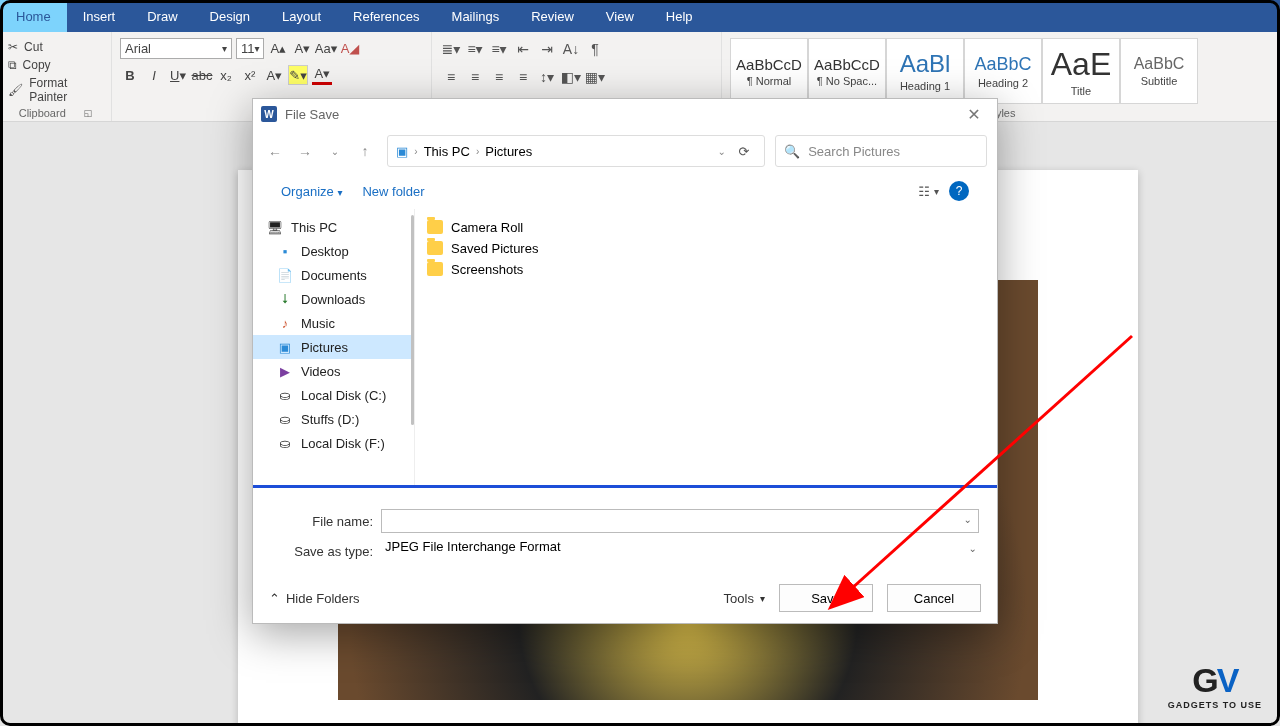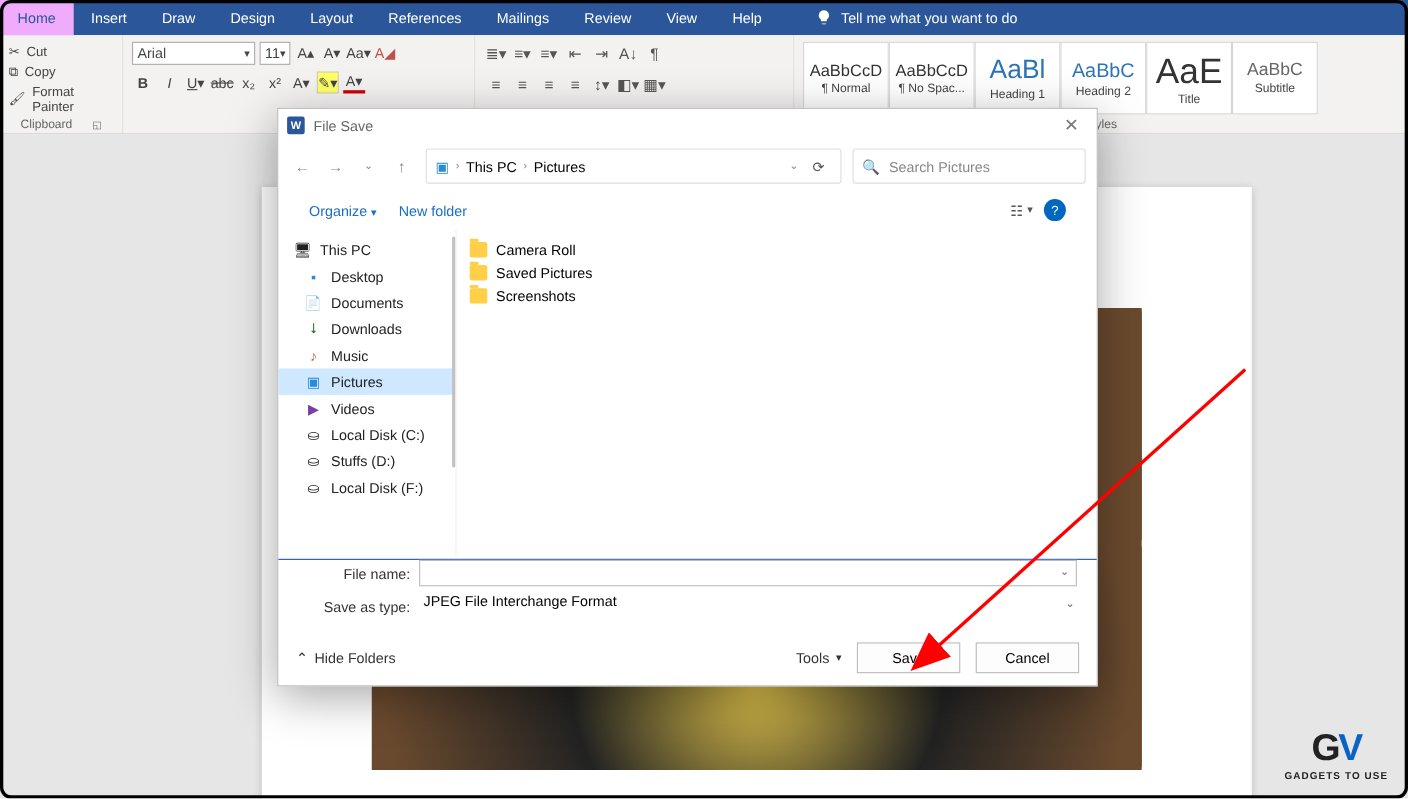--- a/index.html
+++ b/index.html
@@ -1,21 +1,21 @@
 <!DOCTYPE html>
 <html><head>
 <meta charset="utf-8">
 <style>
 * { margin: 0; padding: 0; box-sizing: border-box; font-family: "Segoe UI", Arial, sans-serif; }
 body { width: 1280px; height: 726px; background: #fff; overflow: hidden; position: relative; }
 
 
 .ribbon-tabs { display: flex; height: 32px; background: #2b579a; color: #fff; font-size: 13px; align-items: stretch; }
 .ribbon-tab { padding: 0 16px; display: flex; align-items: center; cursor: pointer; }
-.ribbon-tab.active { background: #f0abfc; color: #2b579a; }
+.ribbon-tab.active { background: #7dd3fc; color: #2b579a; }
 .ribbon-tab.contextual { background: #936aa7; }
 .tell-me { display: flex; align-items: center; gap: 8px; padding: 0 12px; margin-left: 20px; color: #fff; }
 .tell-me .bulb { width: 16px; height: 16px; }
 
 
 .ribbon-body { height: 90px; background: #f3f2f1; border-bottom: 1px solid #d6d6d6; display: flex; font-size: 12px; color: #444; }
 .ribbon-group { padding: 6px 8px 2px 8px; border-right: 1px solid #e1e1e1; position: relative; }
 .ribbon-group-label { position: absolute; bottom: 2px; left: 0; right: 0; text-align: center; font-size: 11px; color: #666; display:flex; justify-content:center; align-items:center; gap:18px;}
 .dbox-launcher{ font-size:9px; color:#666;}
 .clipboard-list div { padding: 2px 0; display: flex; align-items: center; gap: 6px; cursor: pointer; }
@@ -62,21 +62,21 @@
 .nav-pane { width: 162px; border-right: 1px solid #eee; overflow-y: auto; padding: 6px 0; position:relative;}
 .nav-pane::after{content:""; position:absolute; right:0; top:6px; width:3px; height:210px; background:#c1c1c1; border-radius:2px;}
 .nav-item { display: flex; align-items: center; gap: 8px; padding: 4px 8px 4px 24px; cursor: pointer; color:#222;}
 .nav-item.selected { background: #cde8ff; }
 .nav-item.root { padding-left: 14px; font-weight: 400; }
 .nav-icon { width: 16px; height: 16px; display:inline-flex; align-items:center; justify-content:center; }
 .content-pane { flex: 1; padding: 8px 12px; overflow:auto;}
 .folder-row { display: flex; align-items: flex-start; gap: 8px; padding: 3px 0; cursor: pointer; }
 .folder-icon { width: 16px; height: 14px; background: #ffcf48; border-radius: 2px; position:relative;}
 .folder-icon::before{content:""; position:absolute; top:-3px; left:0; width:8px; height:3px; background:#ffcf48; border-radius:1px;}
-.bottom-fields { padding: 0 18px 4px 18px; border-top: 1px solid #1d4ed8; }
+.bottom-fields { padding: 21px 18px 4px 18px; border-top: 3px solid #1d4ed8; }
 .field-row { display: flex; align-items: center; margin-bottom: 6px; }
 .field-label { width: 110px; text-align: right; padding-right: 8px; color: #333; }
 .field-input { flex: 1; border: 1px solid #bbb; height: 24px; background: #fff; position: relative; }
 .field-input .chev { position: absolute; right: 6px; top: 4px; color: #666; font-size:10px;}
 .field-input.type { border: none; }
 .field-input.type .chev{ right:2px; }
 .dialog-footer { height: 50px; display: flex; align-items: center; padding: 0 16px; gap: 12px; }
 .hide-folders { display: flex; align-items: center; gap: 6px; color: #333; cursor: pointer; }
 .footer-right { margin-left: auto; display: flex; align-items: center; gap: 14px; }
 .tools { display:flex; align-items:center; gap:6px; cursor:pointer; color:#333;}
@@ -99,26 +99,20 @@
   <div class="ribbon-tab active">Home</div>
   <div class="ribbon-tab">Insert</div>
   <div class="ribbon-tab">Draw</div>
   <div class="ribbon-tab">Design</div>
   <div class="ribbon-tab">Layout</div>
   <div class="ribbon-tab">References</div>
   <div class="ribbon-tab">Mailings</div>
   <div class="ribbon-tab">Review</div>
   <div class="ribbon-tab">View</div>
   <div class="ribbon-tab">Help</div>
-  <div class="tell-me">
-    <svg class="bulb" viewBox="0 0 24 24">
-        <path fill="#fff" d="M9 21h6v-1H9v1zm3-19a7 7 0 0 0-4 12.7V17h8v-2.3A7 7 0 0 0 12 2z"></path>
-      </svg>
-    <span>Tell me what you want to do</span>
-  </div>
 </div>
 
 <div class="ribbon-body">
   <div class="ribbon-group" style="width:112px">
     <div class="clipboard-list">
       <div>
           <span>✂</span>
           <span>Cut</span>
         </div>
       <div>

